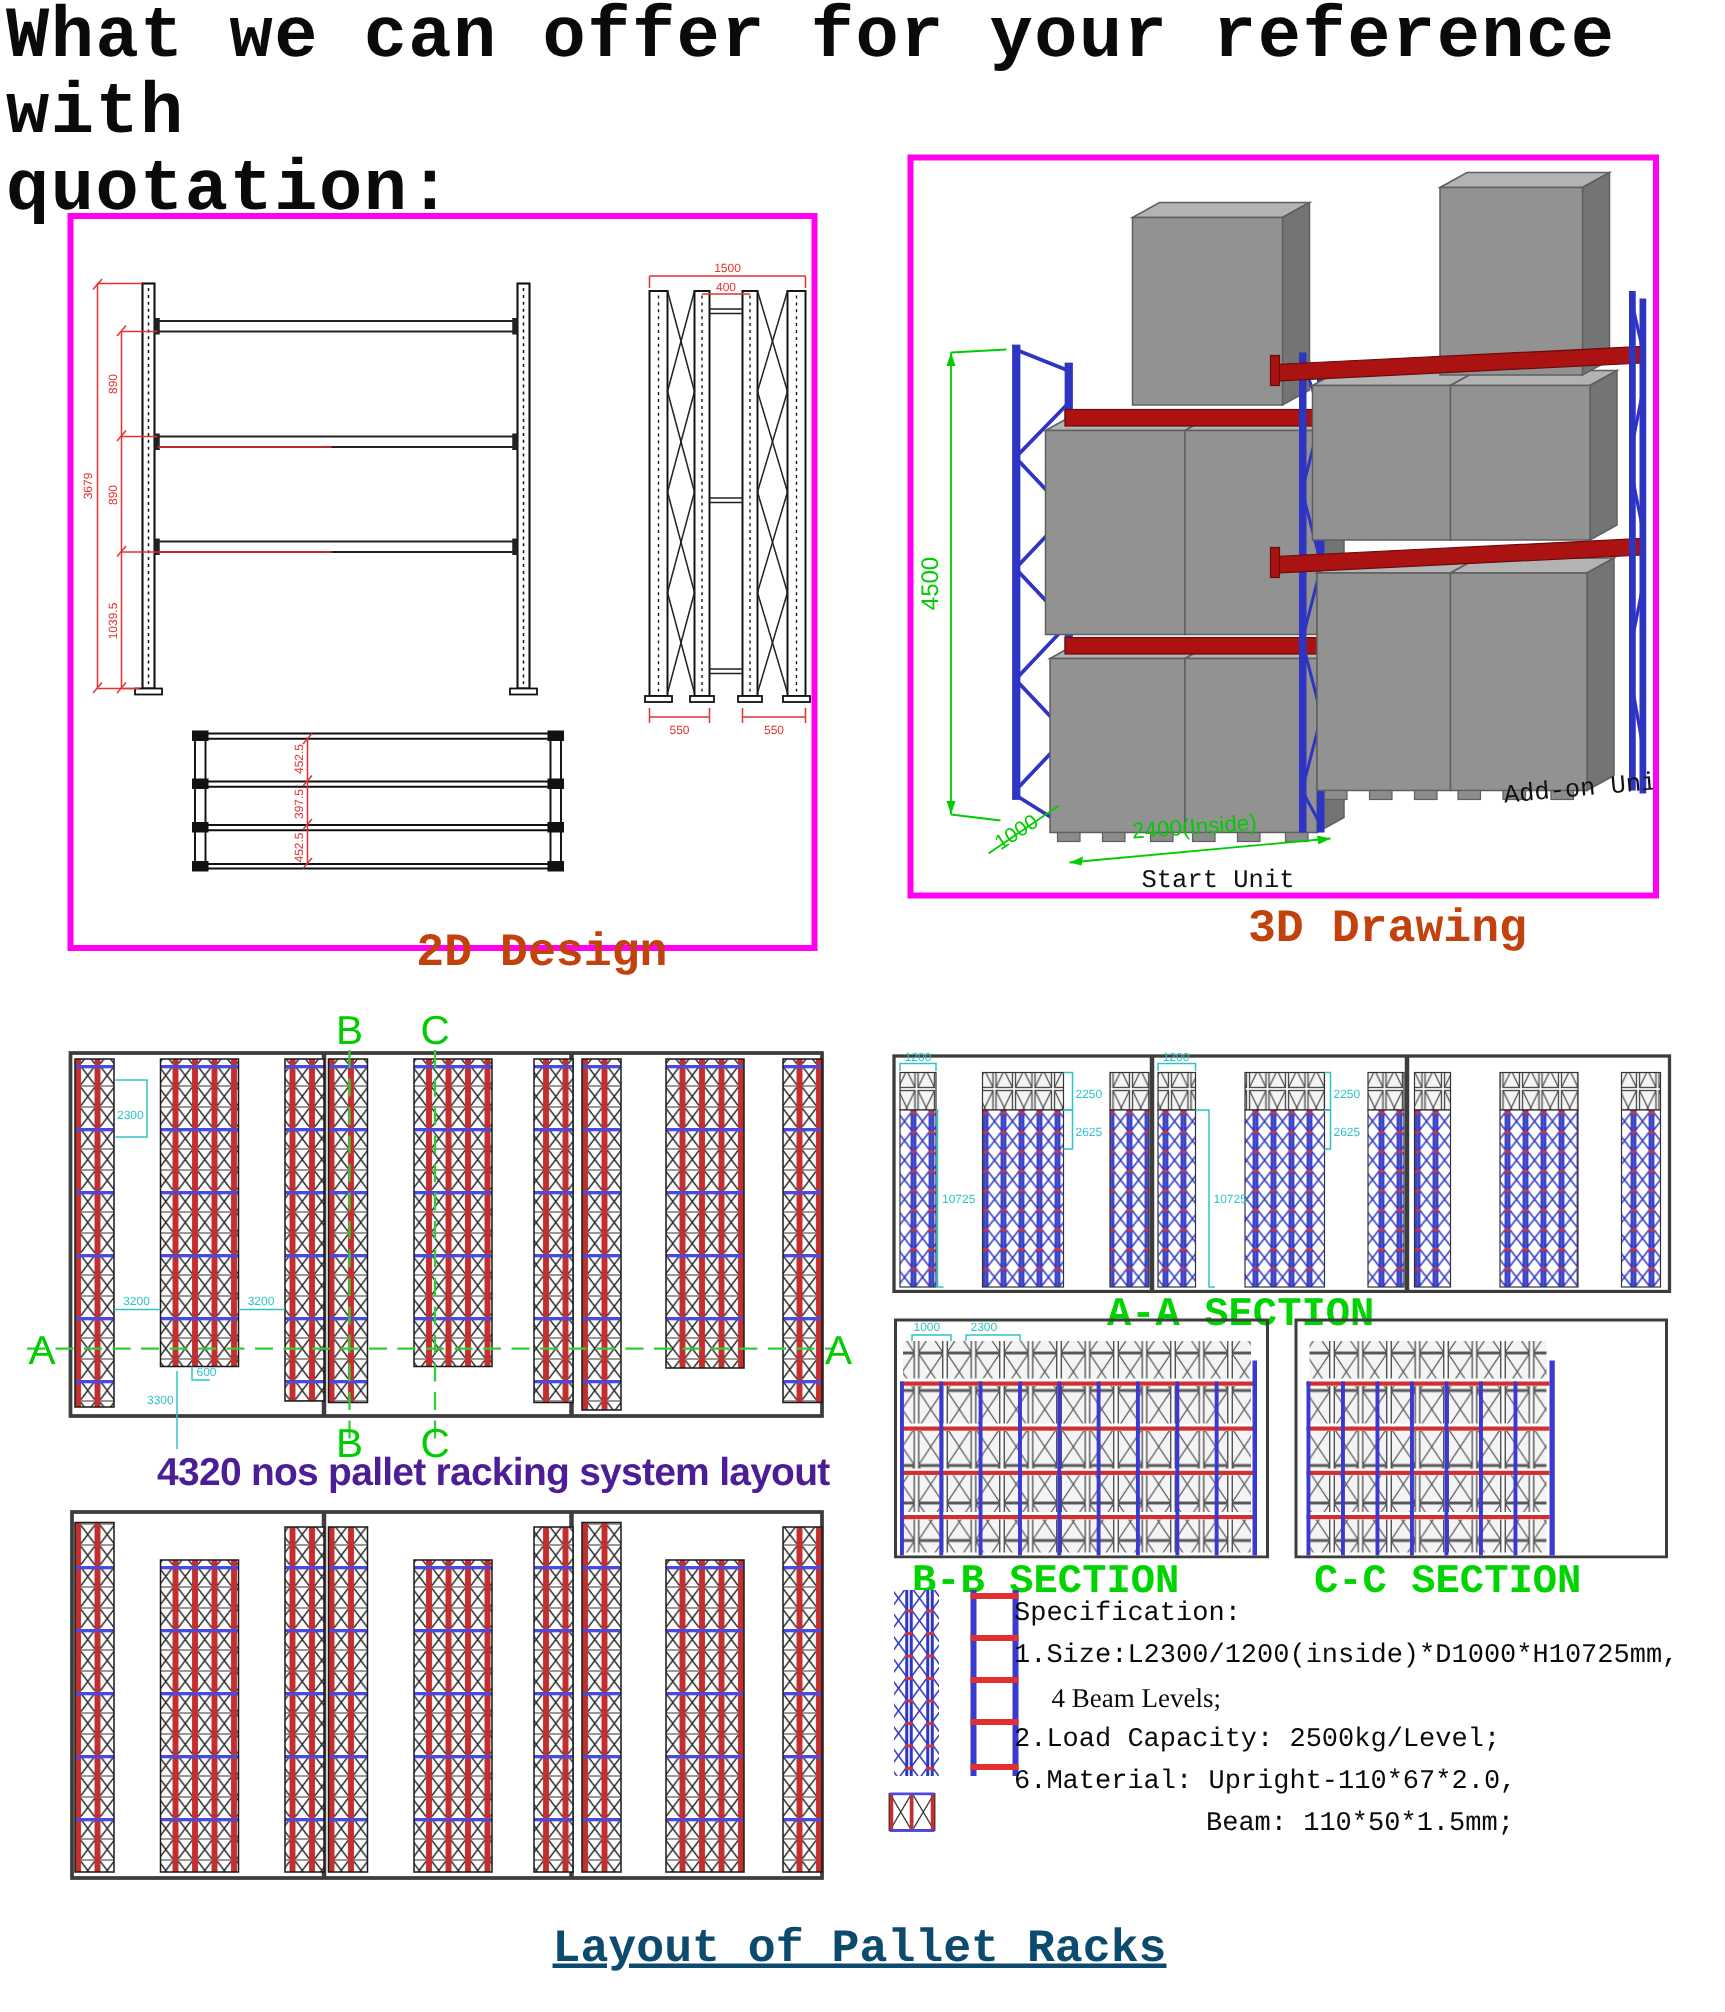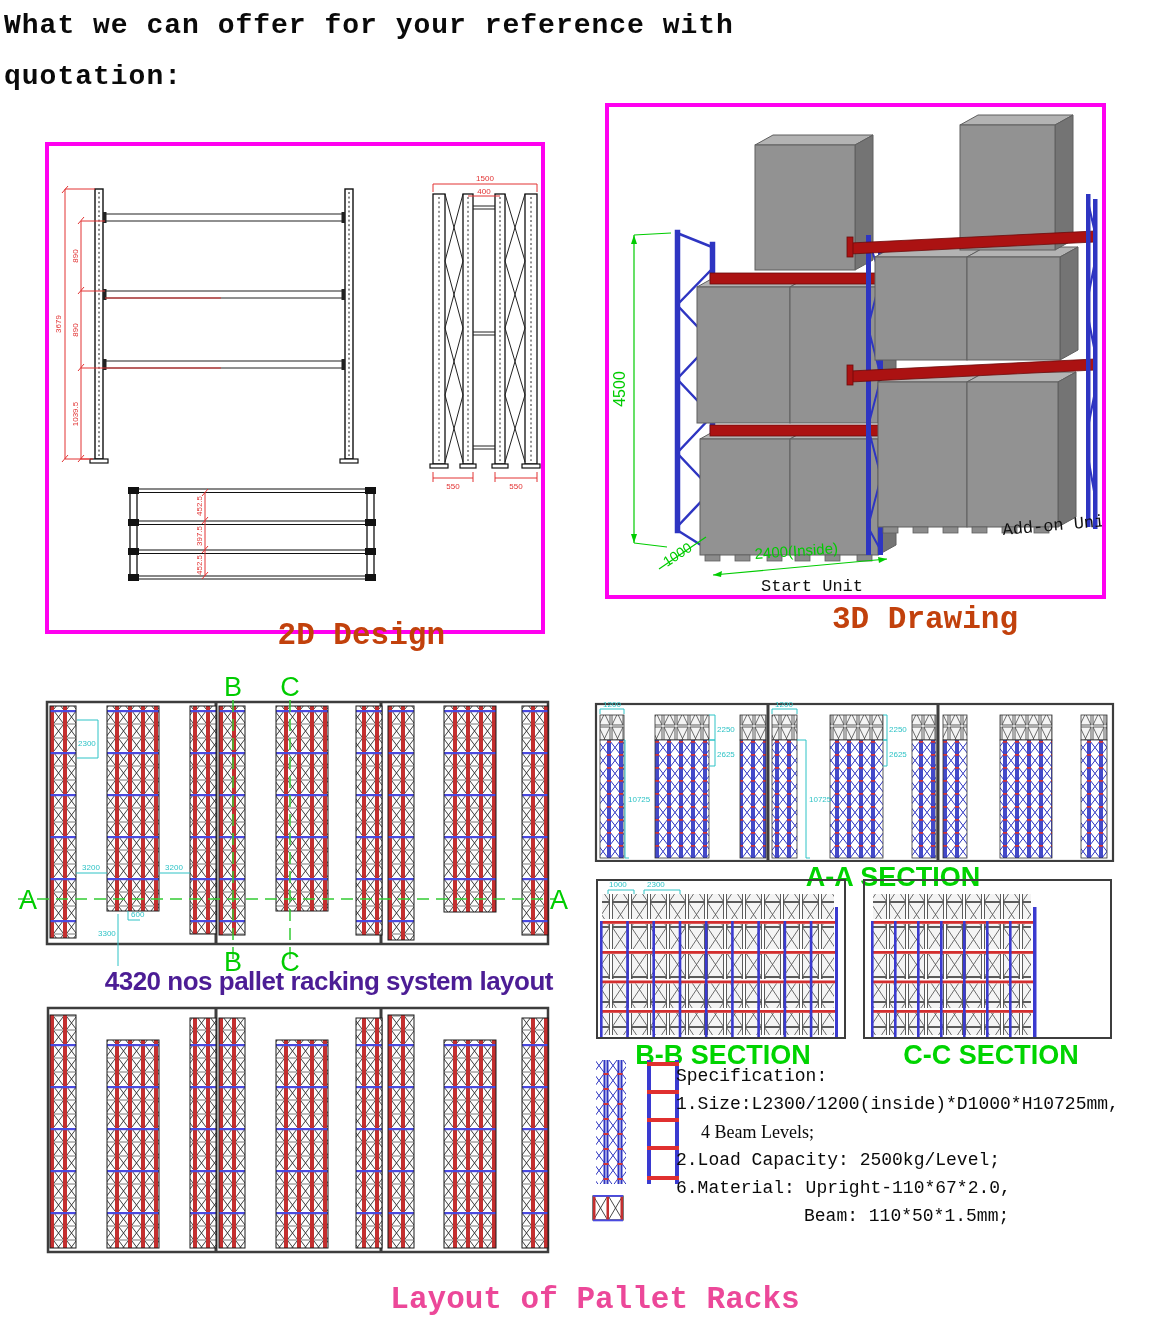--- a/index.html
+++ b/index.html
@@ -1,33 +1,33 @@
 <!DOCTYPE html>
 <html><head>
 <meta charset="utf-8">
 <style>
   html,body{margin:0;padding:0;background:#fff;}
   .page{position:relative;width:1150px;height:1341px;background:#fff;overflow:hidden;
         font-family:"Liberation Mono", monospace;color:#000;}
   .abs{position:absolute;}
-  .title{left:4px;top:0px;width:1140px;font-size:28px;line-height:51px;font-weight:700;
+  .title{left:4px;top:0px;width:1140px;font-size:48px;line-height:51px;font-weight:700;
          letter-spacing:1px;color:#0a0a0a;}
   .panel{border:4px solid #ff00f0;background:#fff;box-sizing:border-box;}
   .panel-2d{left:45px;top:103px;width:500px;height:492px;margin-top:39px;}
   .panel-3d{left:605px;top:103px;width:501px;height:496px;}
   .cap{font-size:31px;font-weight:600;text-align:right;color:#c2410c;}
   .plan-title{left:48px;top:966px;width:505px;font-family:"Liberation Sans",sans-serif;
               font-weight:700;font-size:26px;letter-spacing:-0.5px;color:#4c1d95;text-align:right;}
-  .sec-cap{font-family:Liberation Sans, sans-serif;font-weight:600;font-size:27px;
-           color:#00d400;text-align:center;}
+  .sec-cap{font-family:Liberation Mono, monospace;font-weight:600;font-size:27px;
+           color:#00d400;text-align:left;}
   .spec{left:676px;top:1062px;width:470px;font-size:18px;line-height:28px;color:#0a0a0a;}
   .spec .ind1{padding-left:25px;font-family:Liberation Serif, serif;}
   .spec .ind2{padding-left:128px;}
-  .bottom-cap{left:310px;top:1282px;width:570px;font-size:31px;font-weight:600;
-              text-align:center;color:#ec4899;}
+  .bottom-cap{left:288px;top:1282px;width:570px;font-size:31px;font-weight:600;
+              text-align:center;color:#0c4a6e;text-decoration:underline;}
   svg text{font-family:"Liberation Sans",sans-serif;}
   svg .dimr{fill:#e23333;font-size:8px;}
   svg .dimc{fill:#2fc3c6;font-size:8px;}
   svg .dimg{fill:#00cc00;}
   svg .letter{fill:#00cc00;font-size:27px;}
   svg .cadlbl{font-family:"Liberation Mono",monospace;fill:#111;}
 </style>
 </head>
 <body>
 

